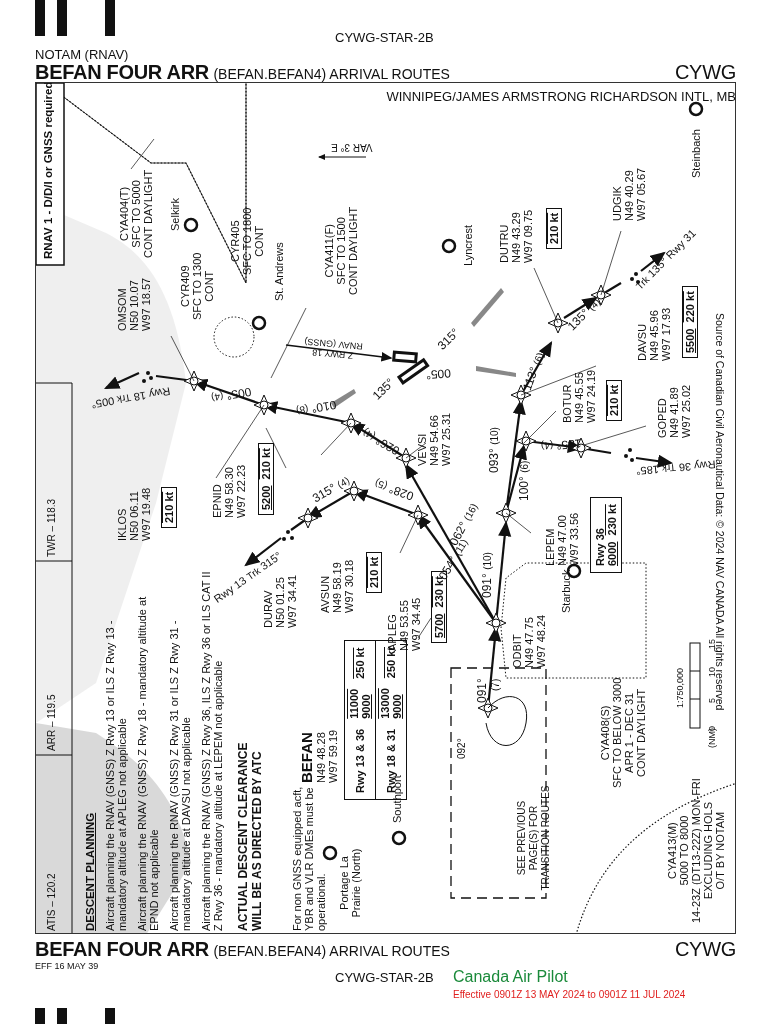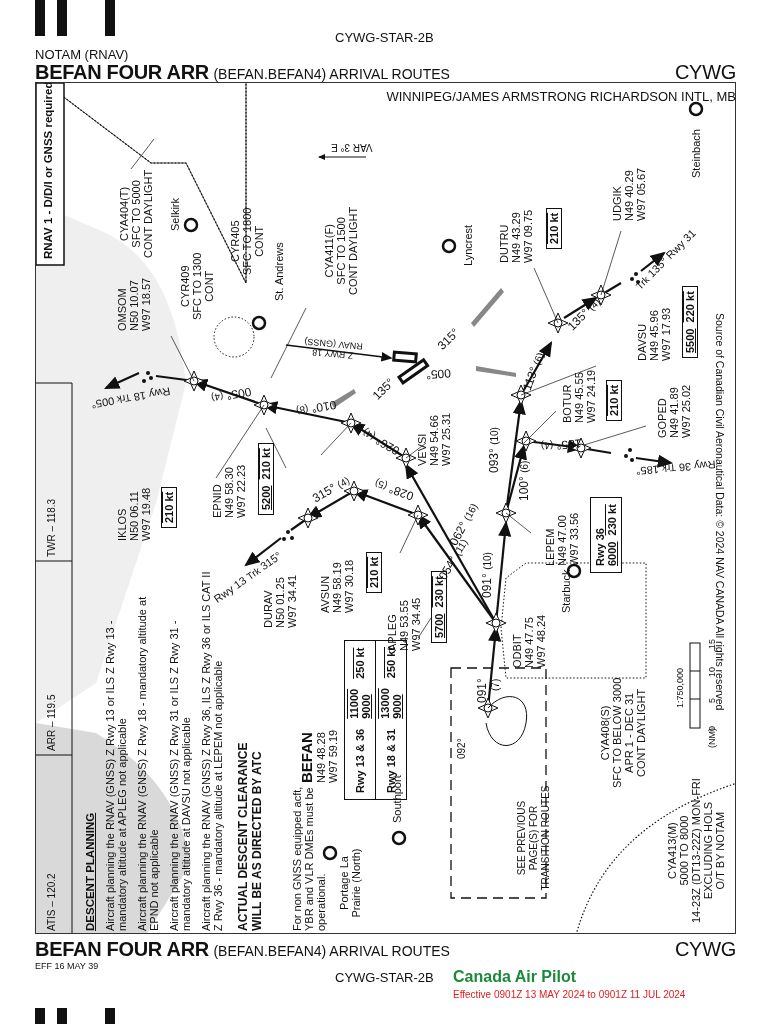--- a/index.html
+++ b/index.html
@@ -460,18 +460,18 @@
   <div class="abs lbl" style="left:690px;top:230px;transform-origin:0 0;transform:rotate(90deg);font-size:10.5px;white-space:nowrap;">Source of Canadian Civil Aeronautical Data: © 2024 NAV CANADA All rights reserved</div>
 </div>
 
 <div class="abs" style="left:35px;top:938px;">
   <span class="hdr-title">BEFAN FOUR ARR</span>
   <span class="hdr-sub">(BEFAN.BEFAN4) ARRIVAL ROUTES</span>
 </div>
 <div class="abs hdr-title" style="right:32px;top:938px;font-weight:normal;">CYWG</div>
 <div class="abs" style="left:35px;top:961px;font-size:9px;">EFF 16 MAY 39</div>
 <div class="abs hdr-small" style="left:335px;top:970px;">CYWG-STAR-2B</div>
-<div class="abs green" style="left:453px;top:968px;font-size:16px;font-weight:bold;">Canada Air Pilot</div>
+<div class="abs green" style="left:453px;top:968px;font-size:16px;font-weight:normal;">Canada Air Pilot</div>
 <div class="abs red" style="left:453px;top:989px;font-size:10px;">Effective 0901Z 13 MAY 2024 to 0901Z 11 JUL 2024</div>
 
 <div class="bar" style="left:35px;top:1008px;width:10px;height:16px;"></div>
 <div class="bar" style="left:57px;top:1008px;width:10px;height:16px;"></div>
 <div class="bar" style="left:105px;top:1008px;width:10px;height:16px;"></div>
 
 </body></html>

